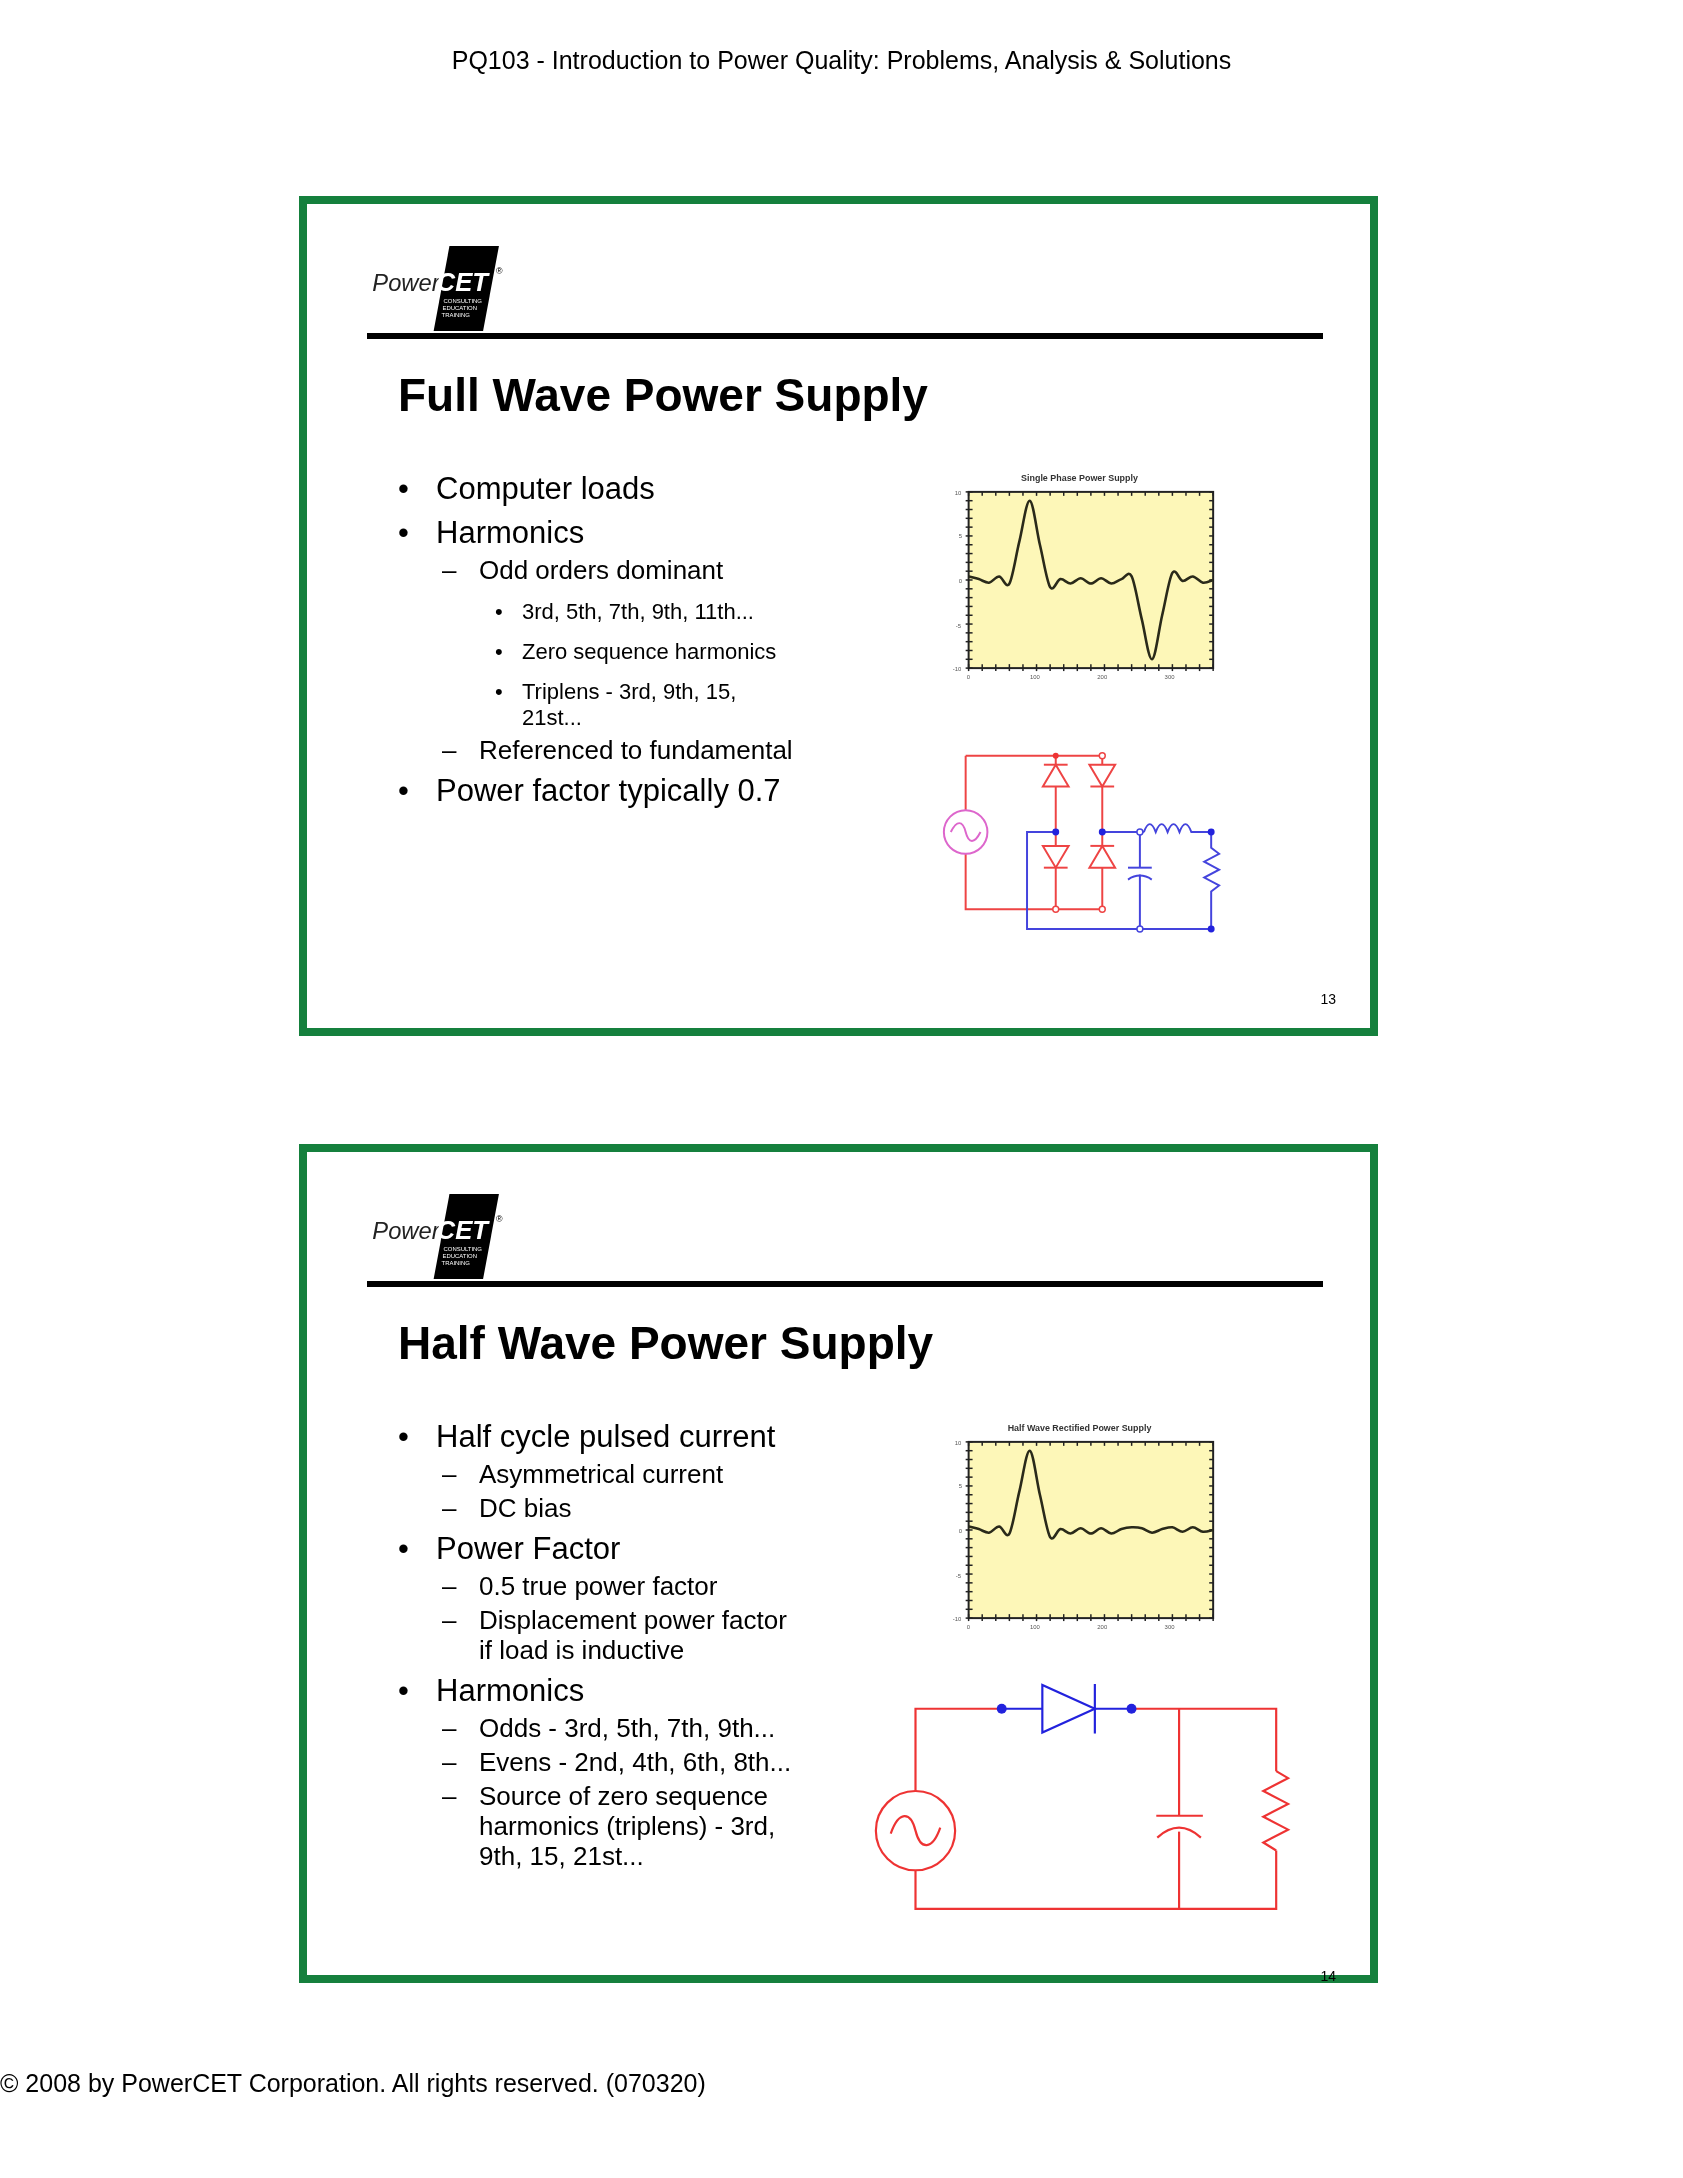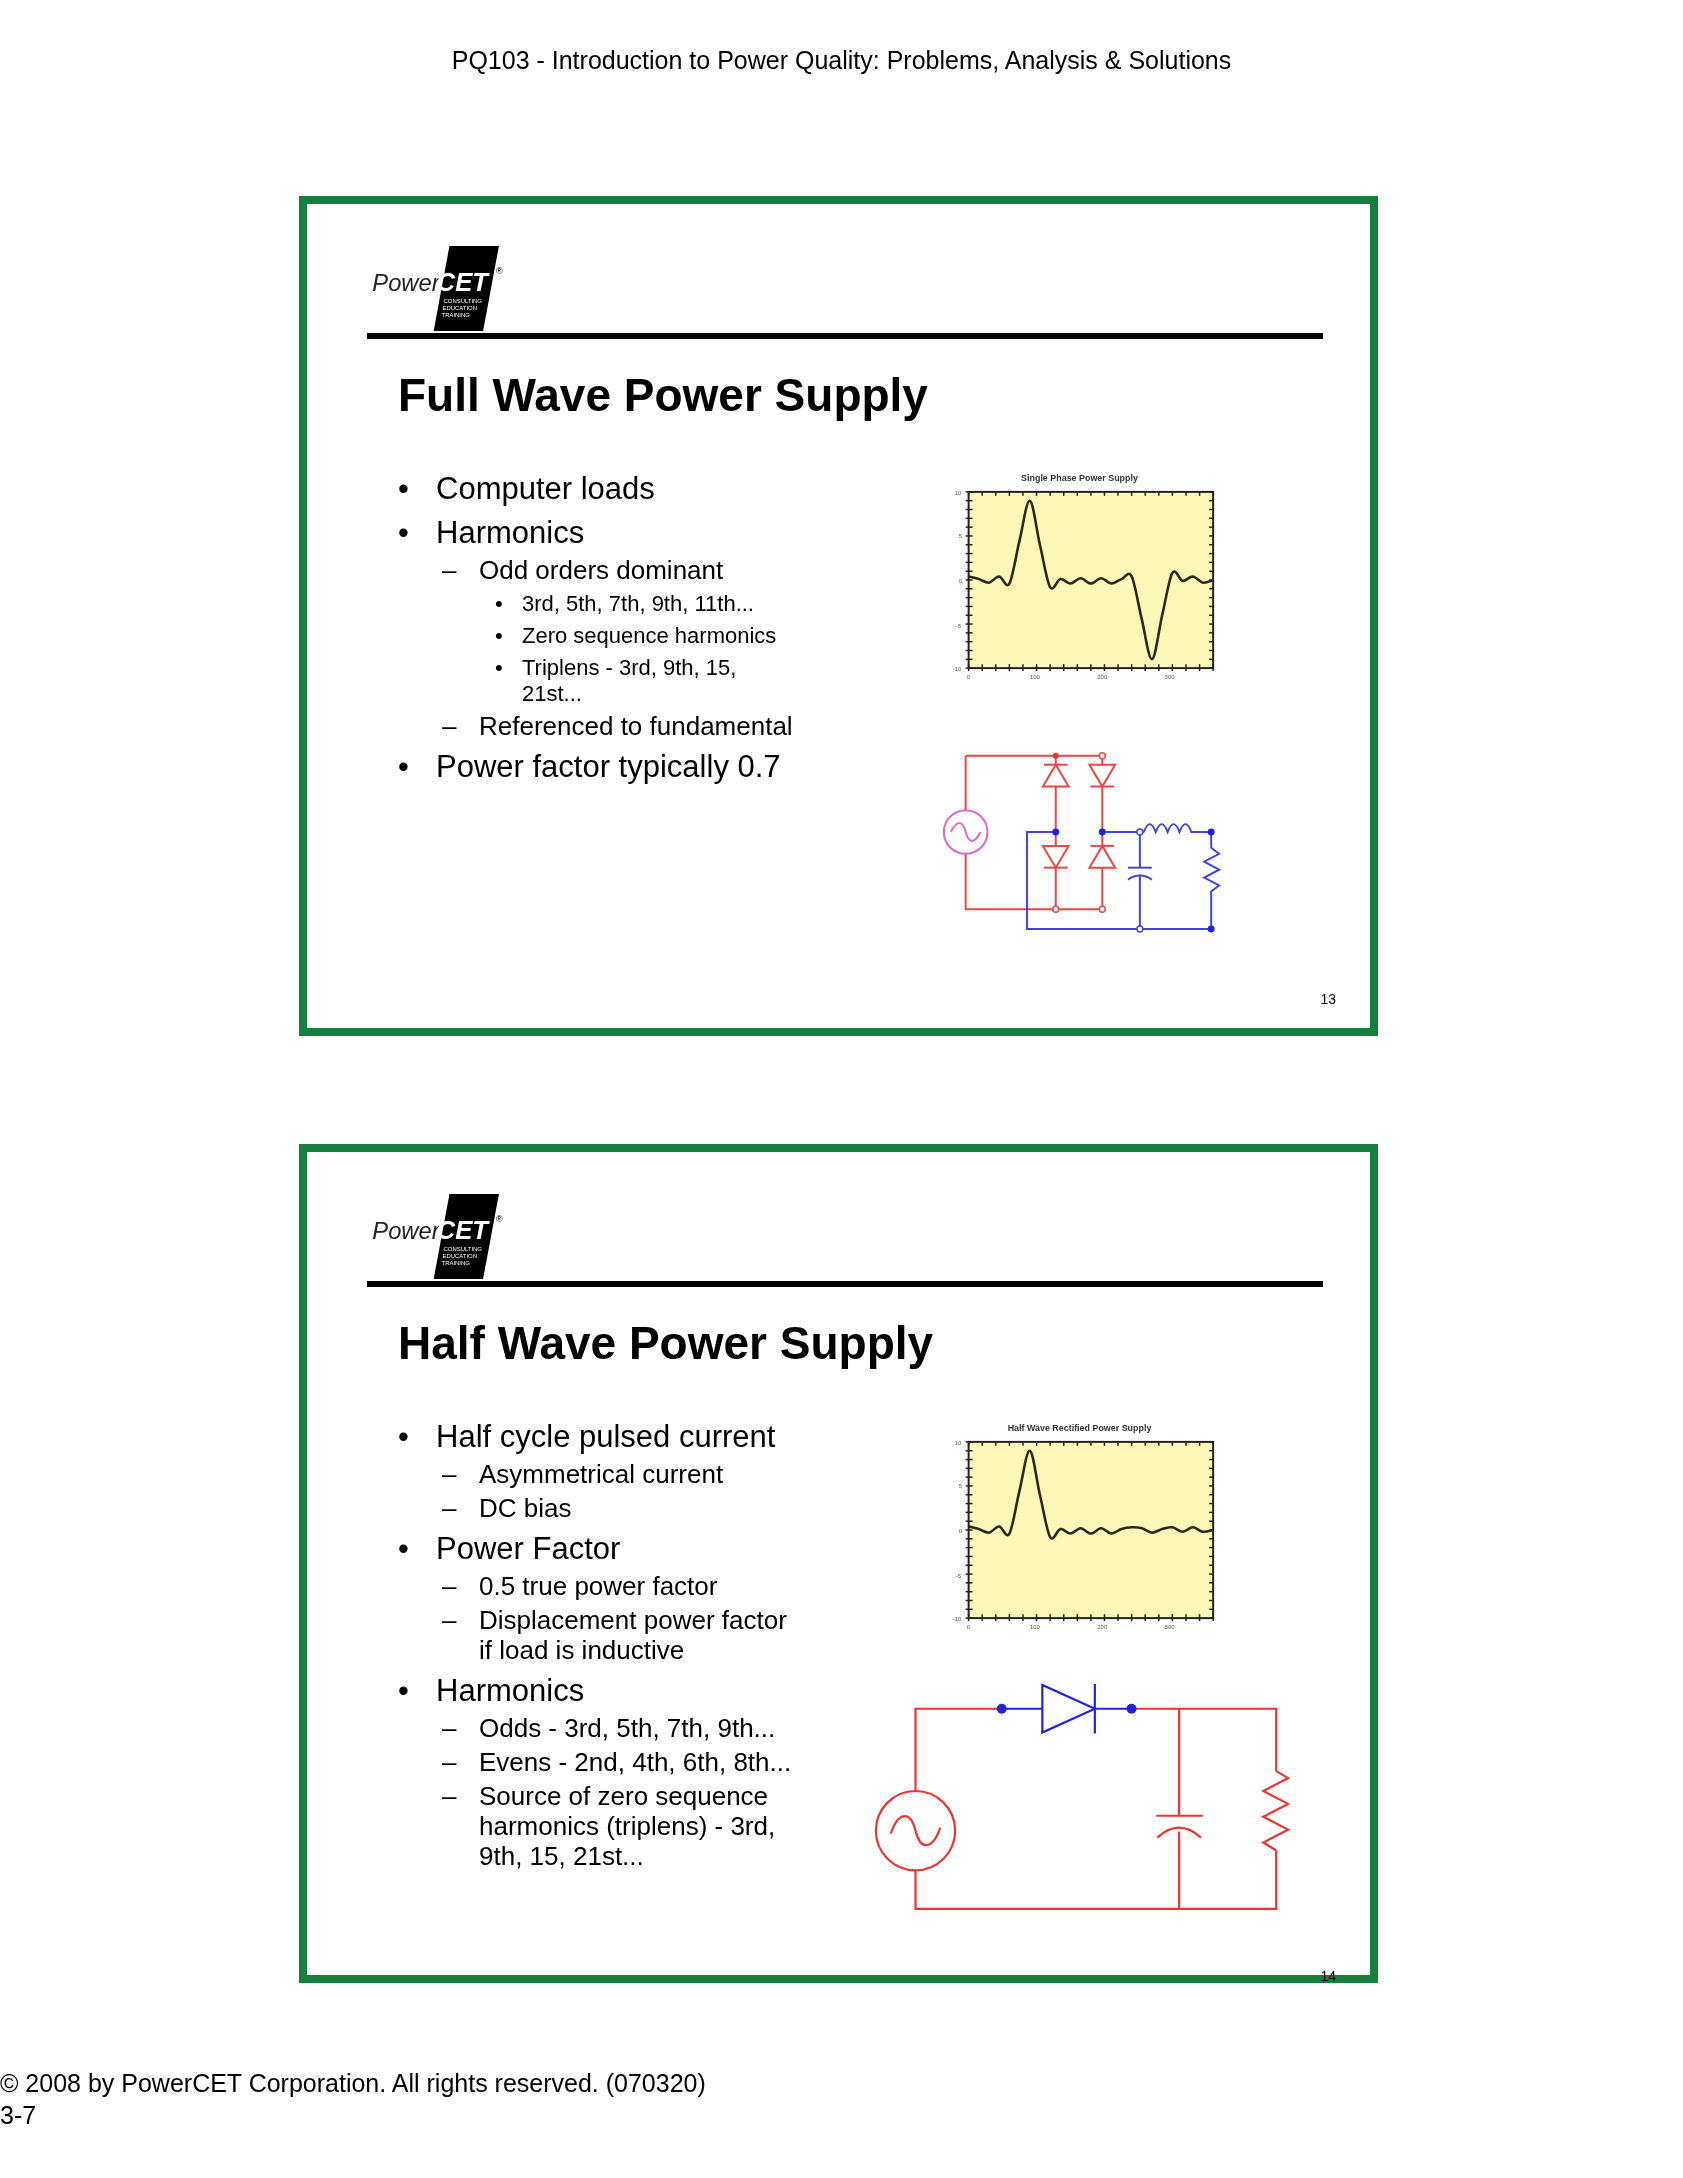--- a/index.html
+++ b/index.html
@@ -12,21 +12,21 @@
   .logo { position:absolute; left:65px; top:40px; width:149px; height:89px; }
   .rule { position:absolute; left:60px; top:129px; width:956px; height:6px; background:#000; }
   .slide-title { position:absolute; left:91px; top:164px; font-size:46px; font-weight:bold; white-space:nowrap; }
   .bullets { position:absolute; left:91px; width:465px; }
   .slide1 .bullets { top:259px; }
   .slide2 .bullets { top:259px; }
   .b1 { position:relative; padding-left:38px; font-size:31px; line-height:36px; margin-top:8px; }
   .b1::before { content:"\2022"; position:absolute; left:0; top:0; }
   .b2 { position:relative; padding-left:81px; font-size:26px; line-height:30px; margin-top:4px; }
   .b2::before { content:"\2013"; position:absolute; left:44px; top:0; }
-  .b3 { position:relative; padding-left:124px; font-size:22px; line-height:26px; margin-top:6px; }
+  .b3 { position:relative; padding-left:124px; font-size:22px; line-height:26px; margin-top:14px; }
   .b3::before { content:"\2022"; position:absolute; left:97px; top:0; }
   .slide-num { position:absolute; right:34px; font-size:14px;text-align:center; }
   .slide1 .slide-num { top:787px; }
   .slide2 .slide-num { top:789px;margin-top:27px; }
   .fig { position:absolute; }
   svg { display:block; }
 </style>
 </head>
 <body>
 
@@ -446,15 +446,14 @@
       <circle cx="142" cy="42" r="5" fill="#2222dd"></circle>
       <circle cx="273" cy="42" r="5" fill="#2222dd"></circle>
     </svg>
   </div>
 
   <div class="slide-num">14</div>
 </div>
 
 <div class="page-footer">
   <div>© 2008 by PowerCET Corporation.  All rights reserved.  (070320)</div>
-  <div>3-7</div>
 </div>
 
 
 </body></html>

